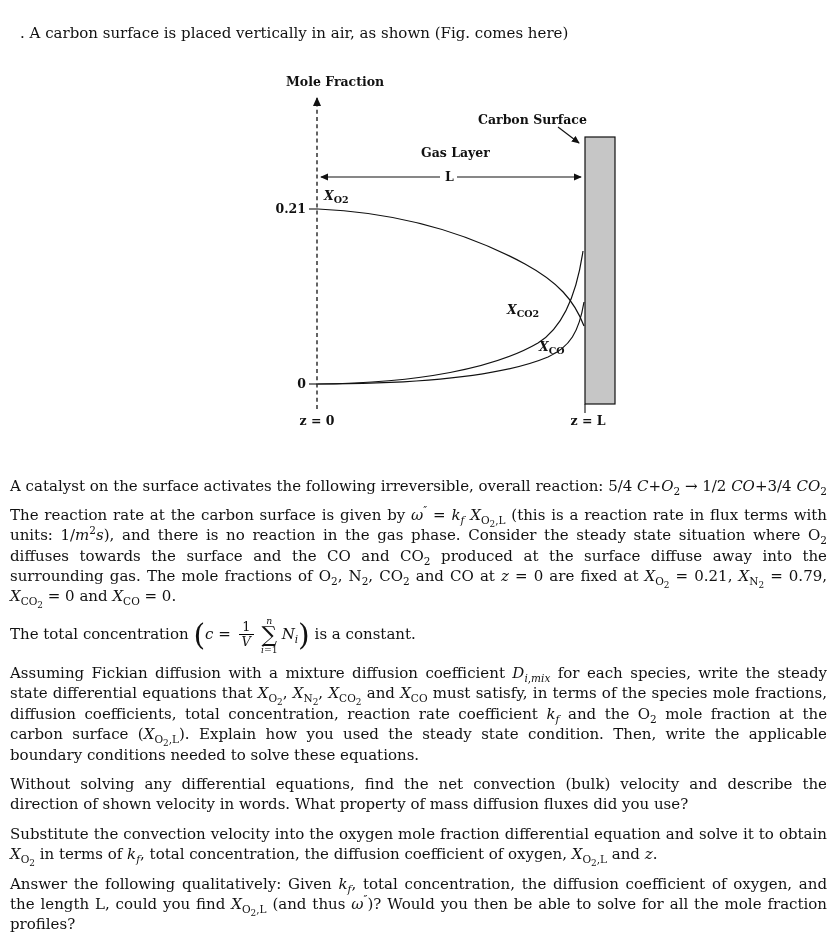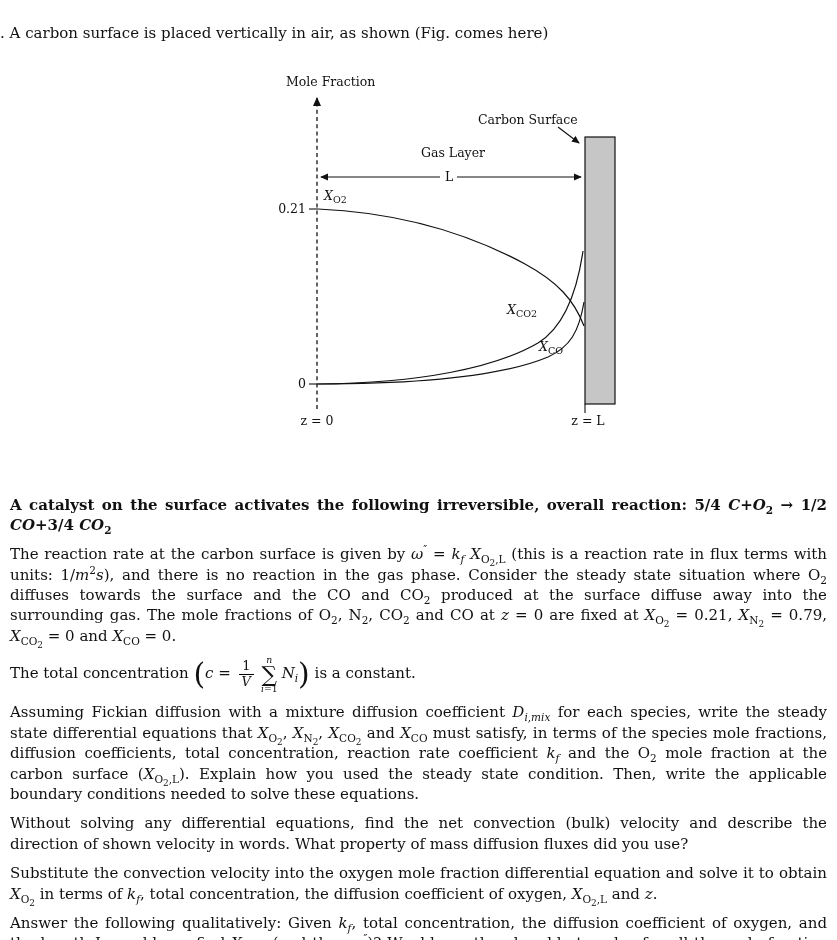--- a/index.html
+++ b/index.html
@@ -2,26 +2,26 @@
 <html><head>
 <meta charset="utf-8">
 <style>
   html, body { margin:0; padding:0; background:#ffffff; color:#000; }
   .page {
     width:837px; min-height:940px; box-sizing:border-box;
     padding:0 10px; margin:0 auto;
     font-family:"DejaVu Serif","Liberation Serif",serif;
     font-size:15px; color:#111;
   }
-  .intro { margin:24px 0 0 -10px; line-height:1.3; }
-  .fig { margin:30px 0 0 0; padding:0; }
+  .intro { margin:24px 0 0 -10px; line-height:1.3;padding-left:20px; }
+  .fig { margin:30px 0 0 0; padding:0;font-weight:bold; }
   .fig svg { display:block; }
 
   .bodytext p { margin:9px 0 0; text-align:justify; line-height:1.36; }
-  .bodytext p.first { margin-top:56px;font-weight:bold; }
+  .bodytext p.first { margin-top:37px; }
 
   sub, sup { font-size:70%; line-height:0; }
   sub sub { font-size:85%; }
 
   
   .bigp { font-size:200%; vertical-align:middle; line-height:0; font-weight:400; }
   .mfrac { display:inline-flex; flex-direction:column; align-items:center;
            vertical-align:middle; margin:0 3px; font-size:86%; line-height:1.15; }
   .mfrac .den { border-top:1px solid #000; padding:0 3px; }
   .mfrac .num { padding:0 3px; }

